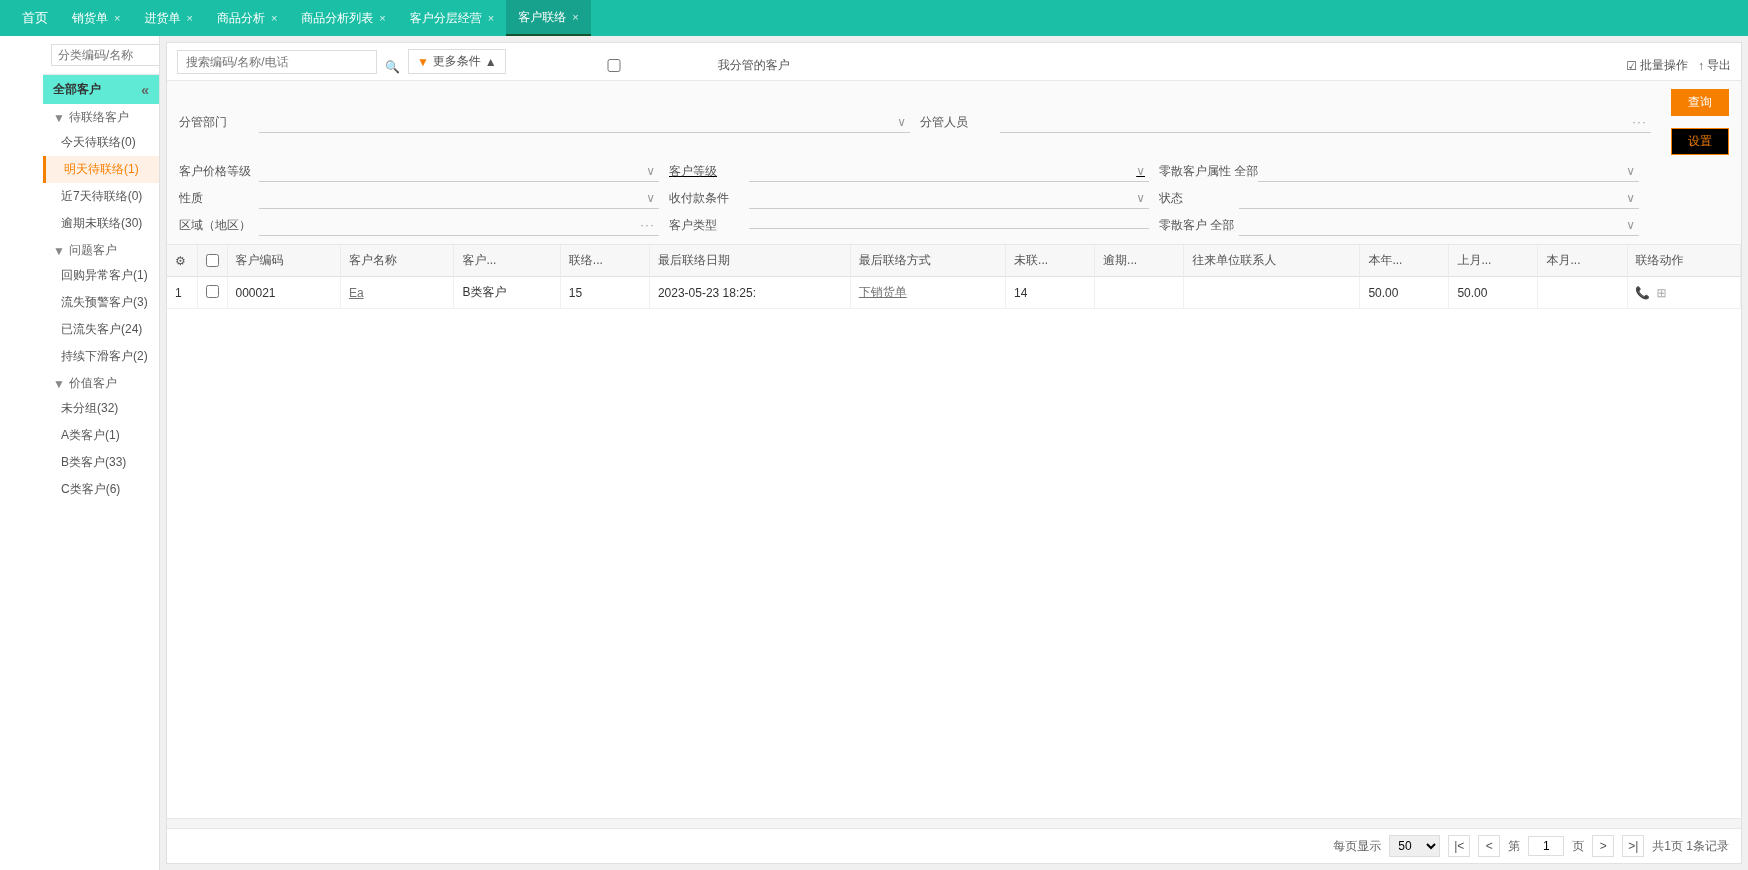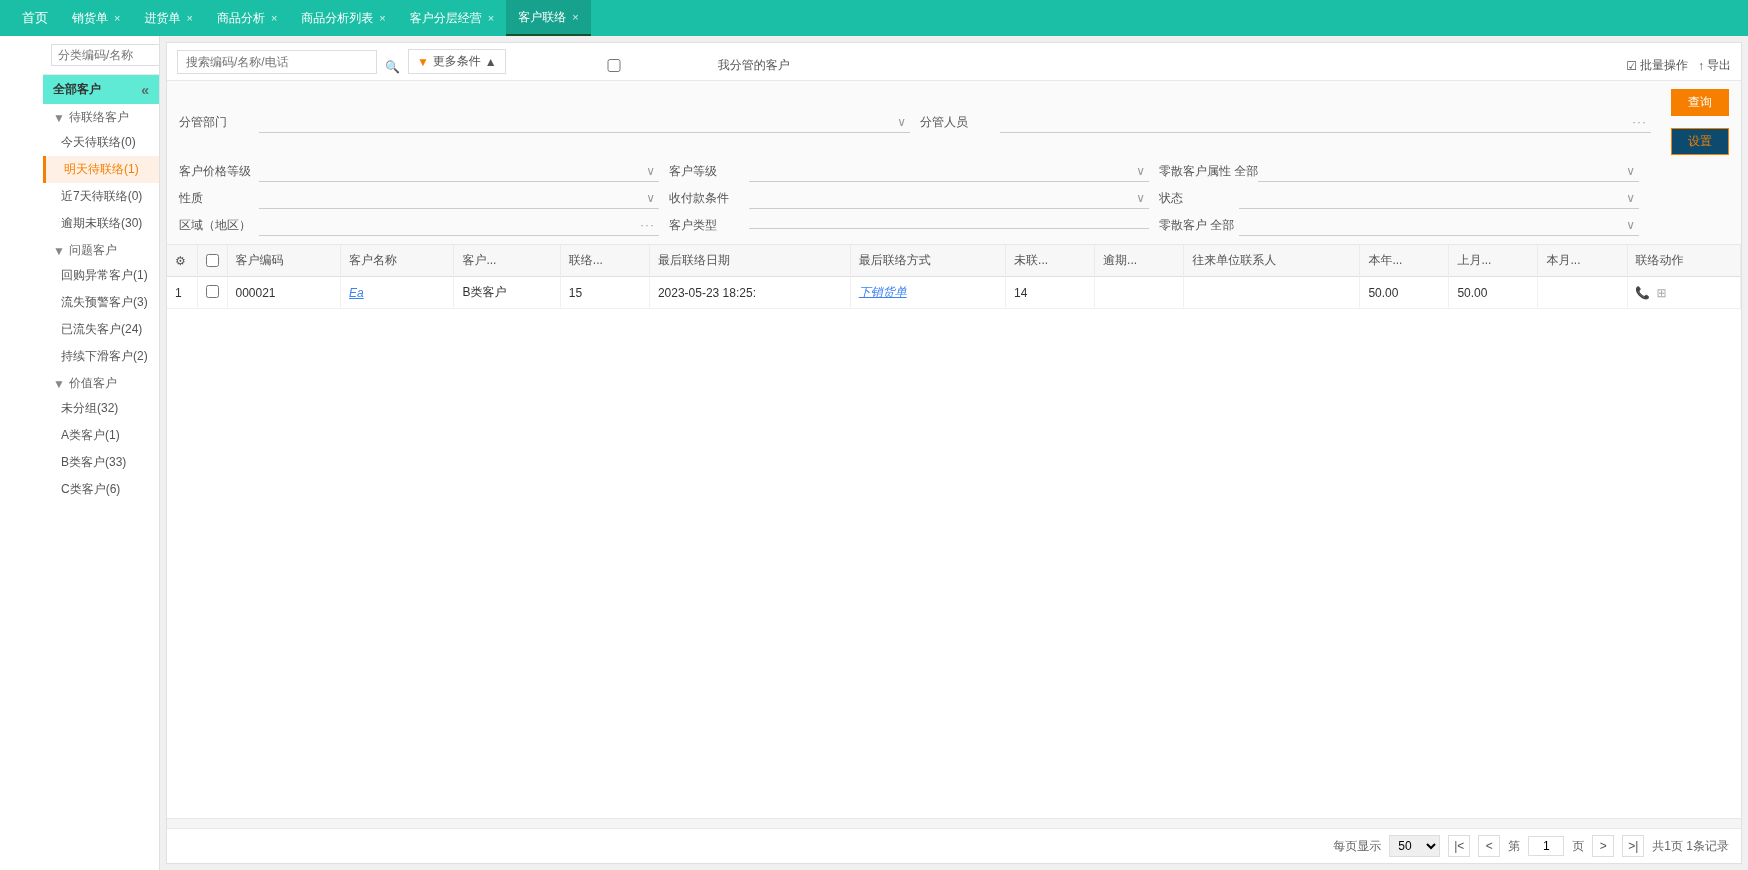--- a/index.html
+++ b/index.html
@@ -198,21 +198,21 @@
     }
     .btn-query {
       background: #f77f00;
       color: #fff;
       border: none;
       padding: 5px 16px;
       cursor: pointer;
       font-size: 12px;
     }
     .btn-settings {
-      background: #0c4a6e;
+      background: #000000;
       color: #f77f00;
       border: 1px solid #f77f00;
       padding: 4px 16px;
       cursor: pointer;
       font-size: 12px;
     }
 
     
     .table-container {
       flex: 1;
@@ -242,21 +242,21 @@
     }
     tbody tr {
       border-bottom: 1px solid #f0f0f0;
     }
     tbody td {
       padding: 7px 8px;
       color: #333;
       border-right: 1px solid #f0f0f0;
       white-space: nowrap;
     }
-    .link-text { color: #3b82f6; cursor: pointer; text-decoration: underline; font-style: italic; }
+    .link-text { color: #737373; cursor: pointer; text-decoration: underline; }
 
     
     .footer-bar {
       padding: 6px 12px;
       display: flex;
       align-items: center;
       justify-content: flex-end;
       border-top: 1px solid #e8e8e8;
       background: #fff;
       gap: 8px;
@@ -427,21 +427,21 @@
       </div>
 
       <div class="filter-row">
         <div class="filter-field" style="flex:2;">
           <label>客户价格等级</label>
           <div class="field-input">
             <span></span>
               <span class="caret">∨</span>
           </div>
         </div>
-        <div class="filter-field" style="flex:2;">
+        <div class="filter-field" style="flex:2;text-decoration:underline;">
           <label>客户等级</label>
           <div class="field-input">
             <span></span>
               <span class="caret">∨</span>
           </div>
         </div>
         <div class="filter-field" style="flex:2;">
           <label>零散客户属性 全部</label>
           <div class="field-input">
             <span></span>

